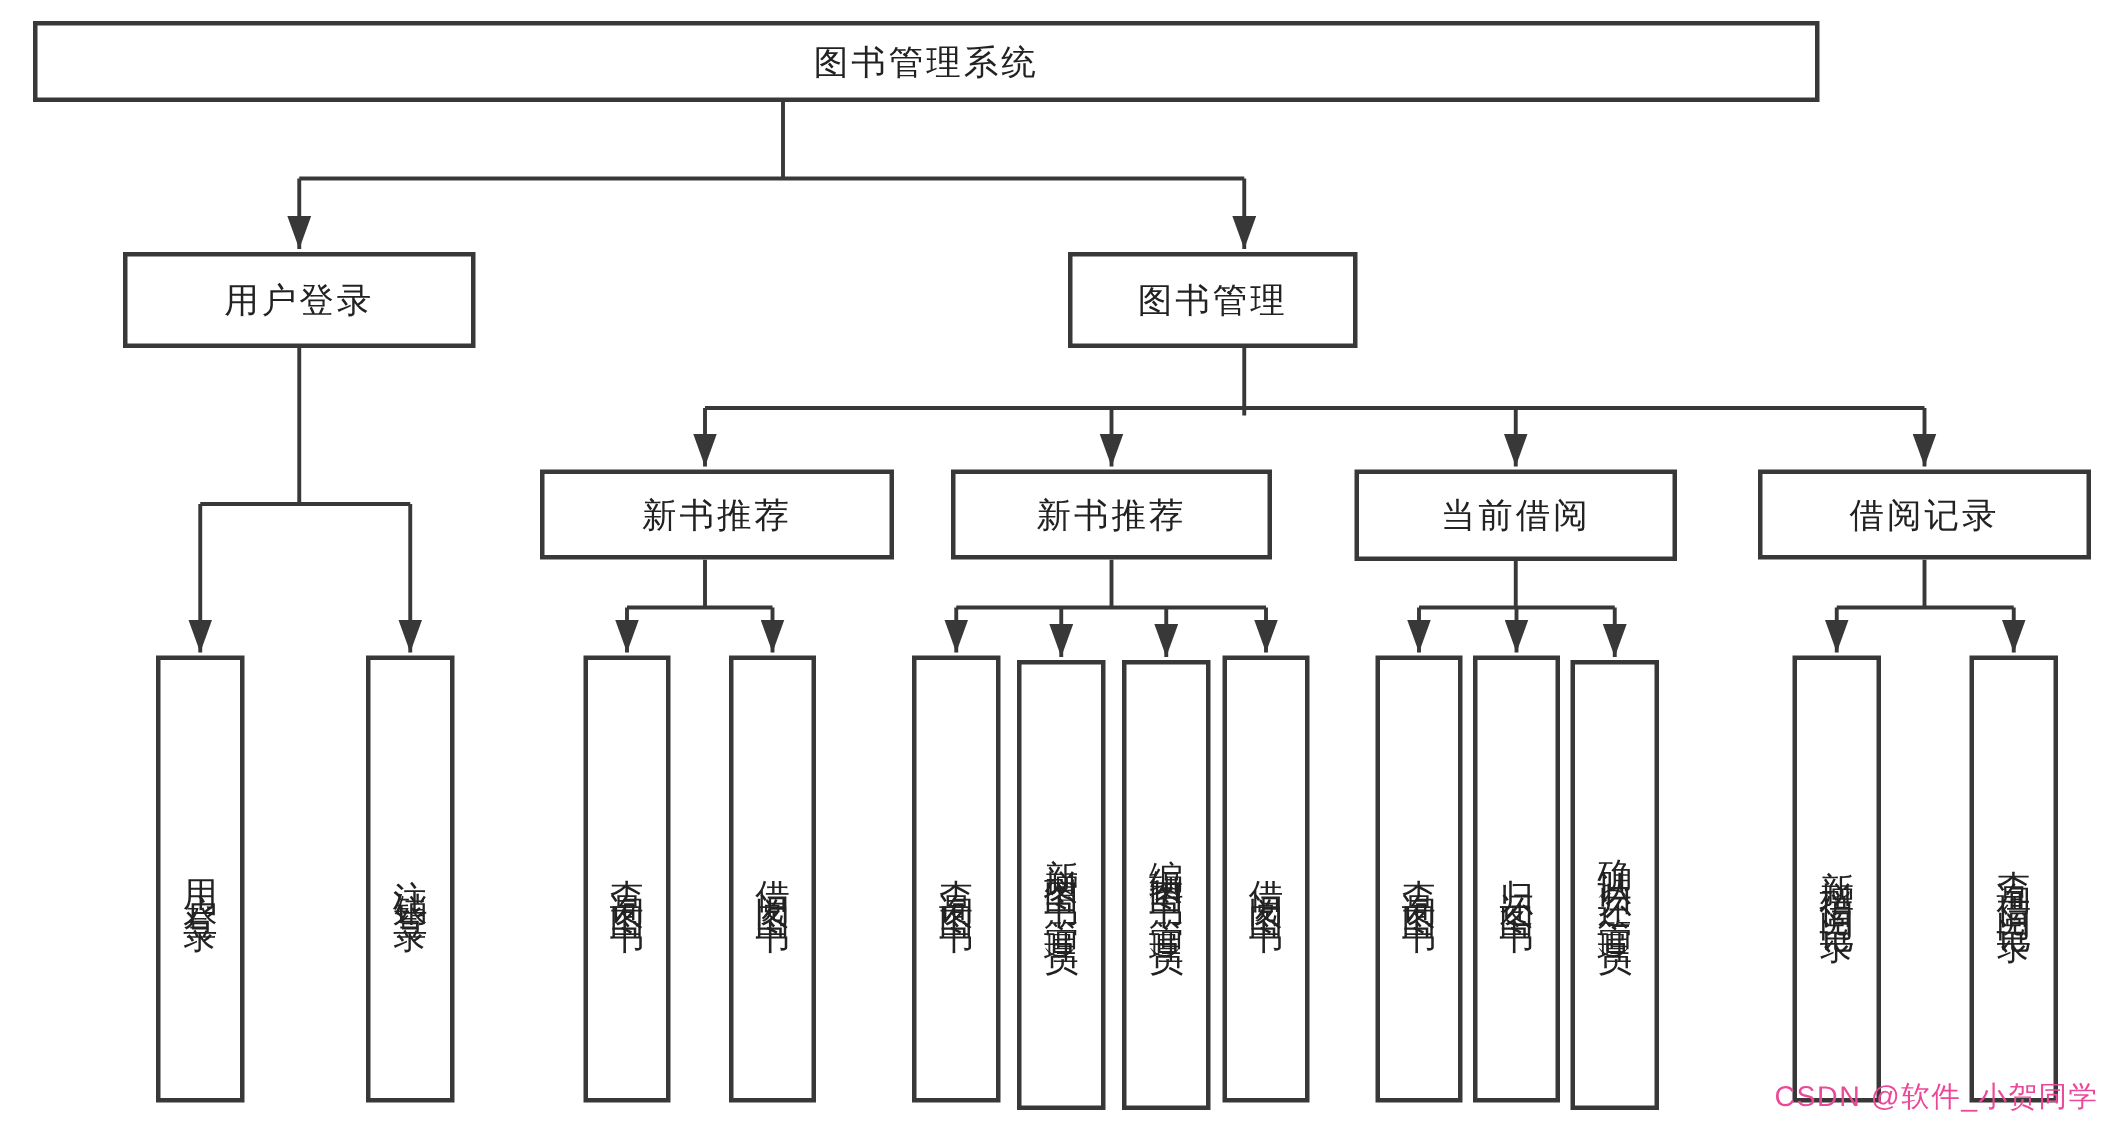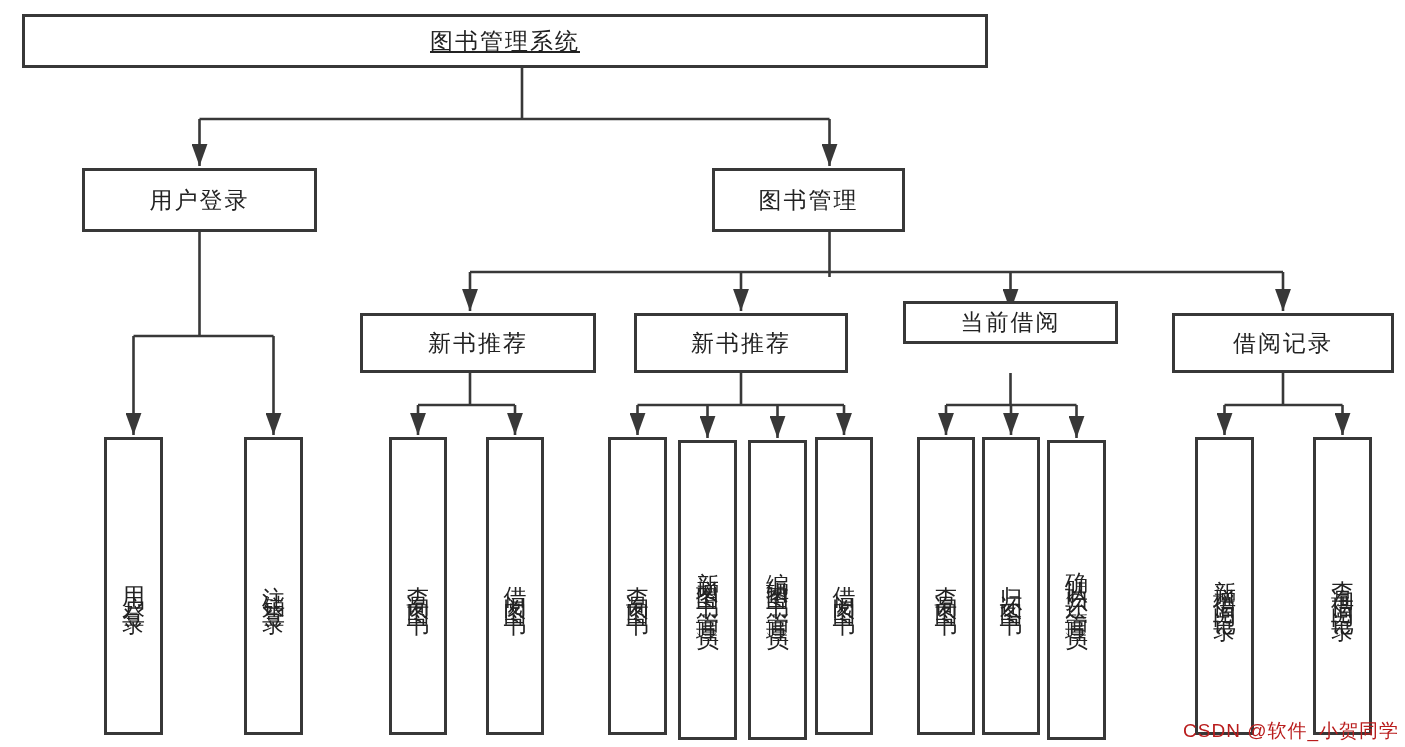--- a/index.html
+++ b/index.html
@@ -40,21 +40,21 @@
     line-height: 1;
   }
   .box.v.long .vtxt {
     letter-spacing: 8px;
   }
   #watermark {
     position: absolute;
     right: 6px;
     bottom: 3px;
     font-size: 19px;
-    color: #b91c1c;
+    color: #ec4899;
     letter-spacing: 1px;
     white-space: nowrap;
   }
 </style>
 </head>
 <body>
 
 <div id="canvas">
 
   <svg id="wires" viewBox="0 0 1405 747" xmlns="http://www.w3.org/2000/svg">
@@ -100,28 +100,28 @@
       <path d="M1011,405 V435" marker-end="url(#arw)"></path>
       <path d="M1076.5,405 V438" marker-end="url(#arw)"></path>
 
       <path d="M1283,373 V405"></path>
       <path d="M1224.5,405 H1342.5"></path>
       <path d="M1224.5,405 V435" marker-end="url(#arw)"></path>
       <path d="M1342.5,405 V435" marker-end="url(#arw)"></path>
     </g>
   </svg>
 
-  <div class="box h" style="left:22px; top:14px; width:966px; height:54px;text-decoration:underline;">图书管理系统</div>
+  <div class="box h" style="left:22px; top:14px; width:1191px; height:54px;">图书管理系统</div>
 
   <div class="box h" style="left:82px; top:168px; width:235px; height:64px;">用户登录</div>
   <div class="box h" style="left:712px; top:168px; width:193px; height:64px;">图书管理</div>
 
   <div class="box h" style="left:360px; top:313px; width:236px; height:60px;">新书推荐</div>
   <div class="box h" style="left:634px; top:313px; width:214px; height:60px;">新书推荐</div>
-  <div class="box h" style="left:903px; top:301px; width:215px; height:43px;">当前借阅</div>
+  <div class="box h" style="left:903px; top:313px; width:215px; height:61px;">当前借阅</div>
   <div class="box h" style="left:1172px; top:313px; width:222px; height:60px;">借阅记录</div>
 
   <div class="box v" style="left:104px; top:437px; width:59px; height:298px;">
     <span class="vtxt">用户登录</span>
   </div>
   <div class="box v" style="left:244px; top:437px; width:59px; height:298px;">
     <span class="vtxt">注销登录</span>
   </div>
 
   <div class="box v" style="left:389px; top:437px; width:58px; height:298px;">

